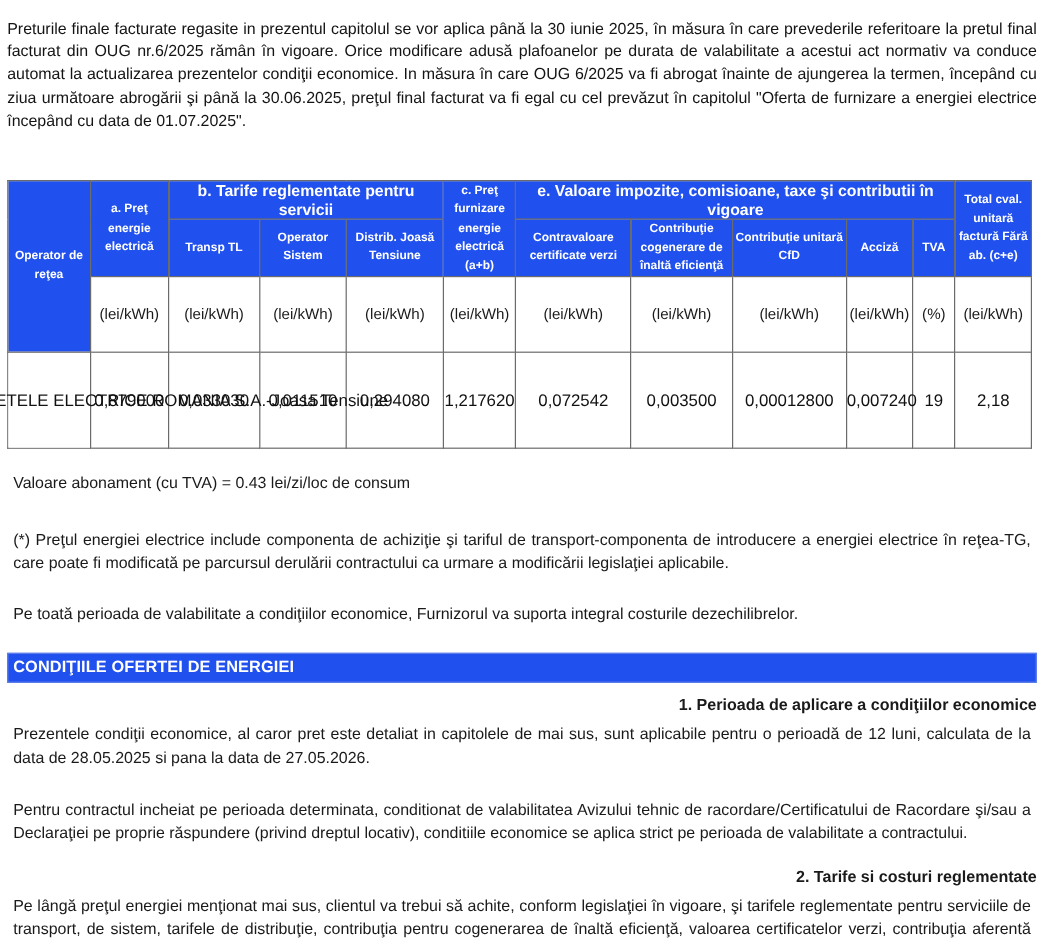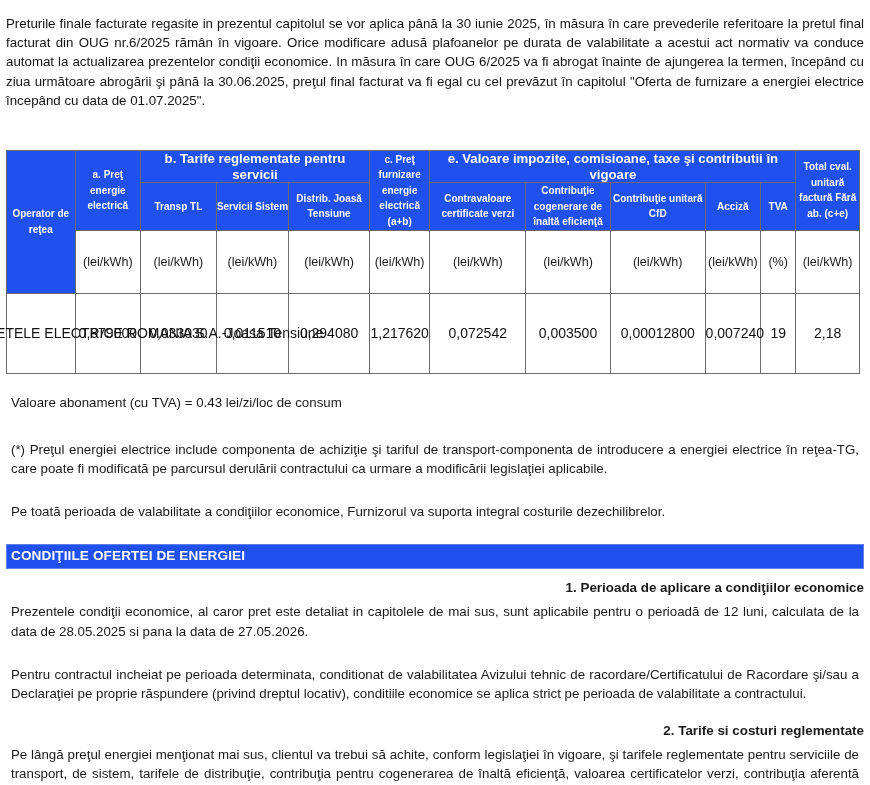--- a/index.html
+++ b/index.html
@@ -138,21 +138,21 @@
       <tr>
         <td class="hdr" rowspan="3">Operator de reţea</td>
         <td class="hdr" rowspan="2">a. Preţ energie electrică</td>
         <td class="hdr grp" colspan="3">b. Tarife reglementate pentru servicii</td>
         <td class="hdr" rowspan="2">c. Preţ furnizare energie electrică (a+b)</td>
         <td class="hdr grp" colspan="5">e. Valoare impozite, comisioane, taxe şi contributii în vigoare</td>
         <td class="hdr" rowspan="2">Total cval. unitară factură Fără ab. (c+e)</td>
       </tr>
       <tr>
         <td class="hdr">Transp TL</td>
-        <td class="hdr">Servicii Sistem</td>
+        <td class="hdr">Operator Sistem</td>
         <td class="hdr">Distrib. Joasă Tensiune</td>
         <td class="hdr">Contravaloare certificate verzi</td>
         <td class="hdr">Contribuţie cogenerare de înaltă eficienţă</td>
         <td class="hdr">Contribuţie unitară CfD</td>
         <td class="hdr">Acciză</td>
         <td class="hdr">TVA</td>
       </tr>
       <tr>
         <td class="unit">(lei/kWh)</td>
         <td class="unit">(lei/kWh)</td>

